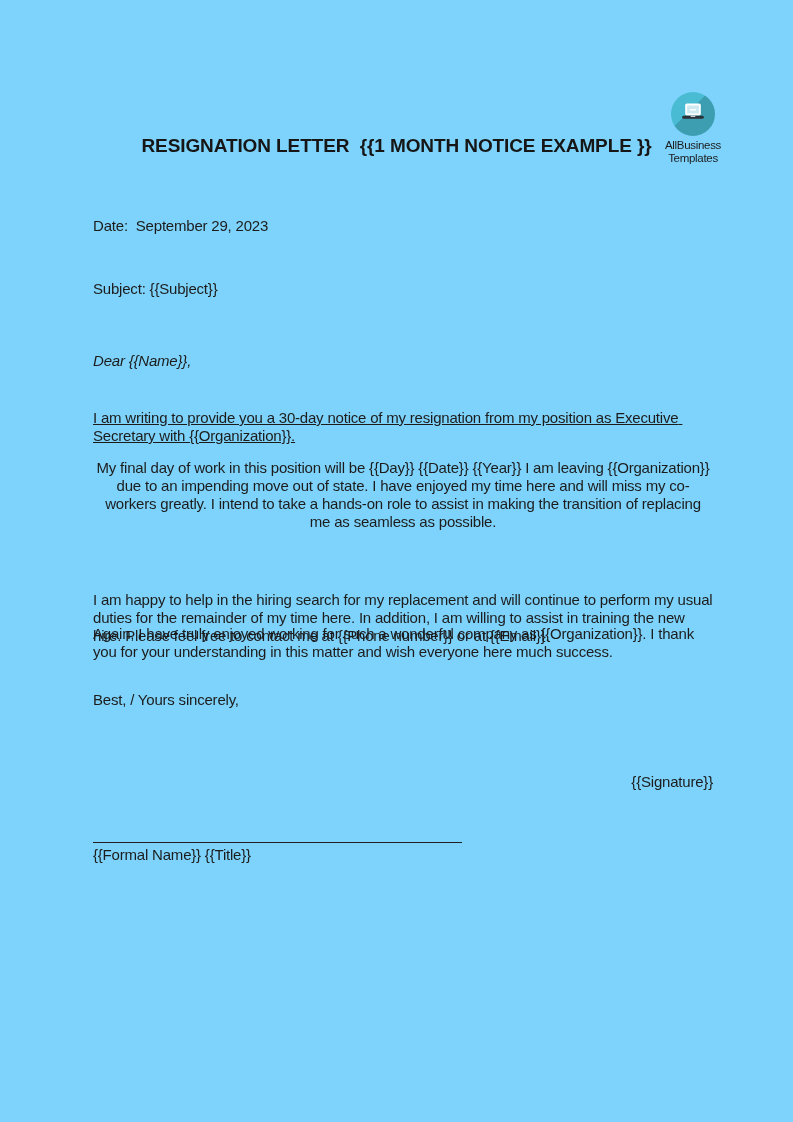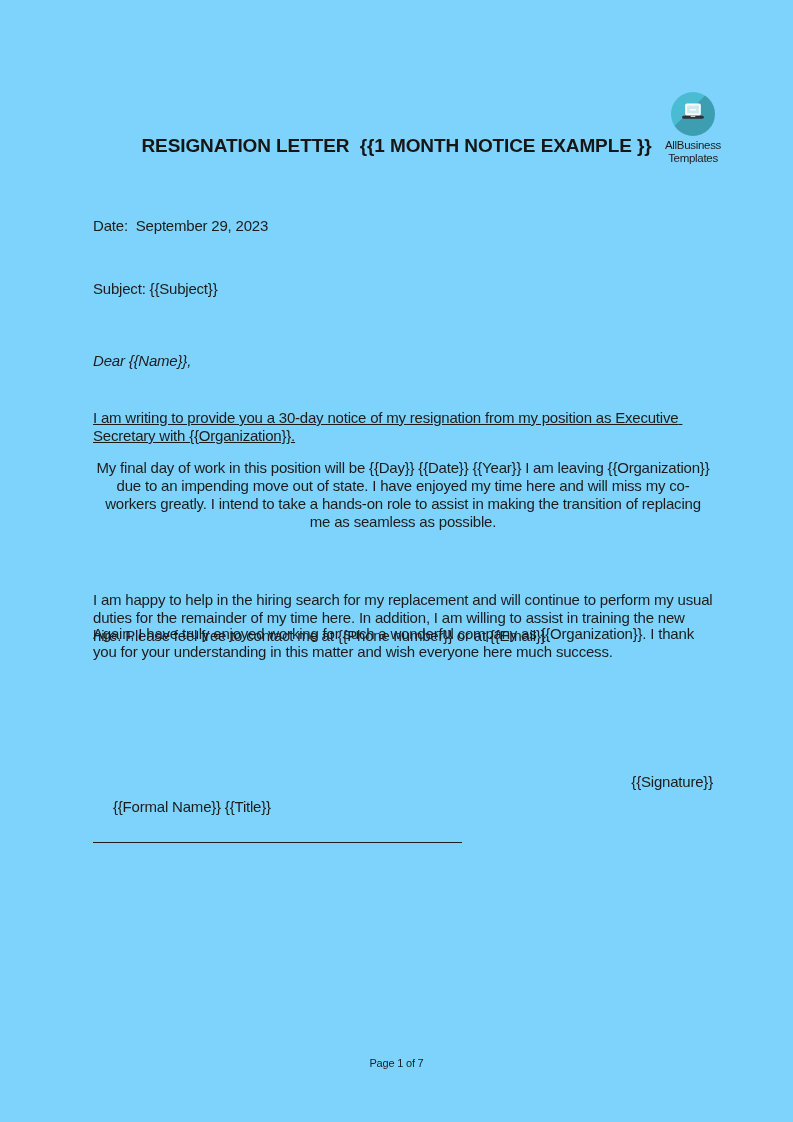--- a/index.html
+++ b/index.html
@@ -76,21 +76,21 @@
   .t-closing   { top: 691px; }
   .t-signature { top: 773px; text-align: right; }
   .sig-rule {
     position: absolute;
     top: 842px;
     left: 93px;
     width: 369px;
     height: 0;
     border-top: 1.5px solid #1f1f1f;
   }
-  .t-name      { top: 798px; margin-left: 20px; }
+  .t-name      { top: 846px; }
   .footer {
     position: absolute;
     top: 1057px;
     left: 0;
     width: 100%;
     text-align: center;
     font-size: 11px;
     letter-spacing: -0.2px;
     color: #1c1c1c;
   }
@@ -125,22 +125,22 @@
   <div class="txt t-salute">Dear {{Name}},</div>
 
   <div class="txt t-p1">I am writing to provide you a 30-day notice of my resignation from my position as Executive Secretary with {{Organization}}.</div>
 
   <div class="txt t-p2">My final day of work in this position will be {{Day}} {{Date}} {{Year}} I am leaving {{Organization}} due to an impending move out of state. I have enjoyed my time here and will miss my co-workers greatly. I intend to take a hands-on role to assist in making the transition of replacing me as seamless as possible.</div>
 
   <div class="txt t-p3">I am happy to help in the hiring search for my replacement and will continue to perform my usual duties for the remainder of my time here. In addition, I am willing to assist in training the new hire. Please feel free to contact me at {{Phone number}} or at {{Email}}.</div>
 
   <div class="txt t-p4">Again, I have truly enjoyed working for such a wonderful company as {{Organization}}. I thank you for your understanding in this matter and wish everyone here much success.</div>
 
+  <div class="txt t-closing">Best, / Yours sincerely,</div>
 
   <div class="txt t-signature">{{Signature}}</div>
 
   <div class="sig-rule"></div>
 
   <div class="txt t-name">{{Formal Name}} {{Title}}</div>
 
-  <div class="footer">Page 1 of 7</div>
 
 </div>
 
 </body></html>

